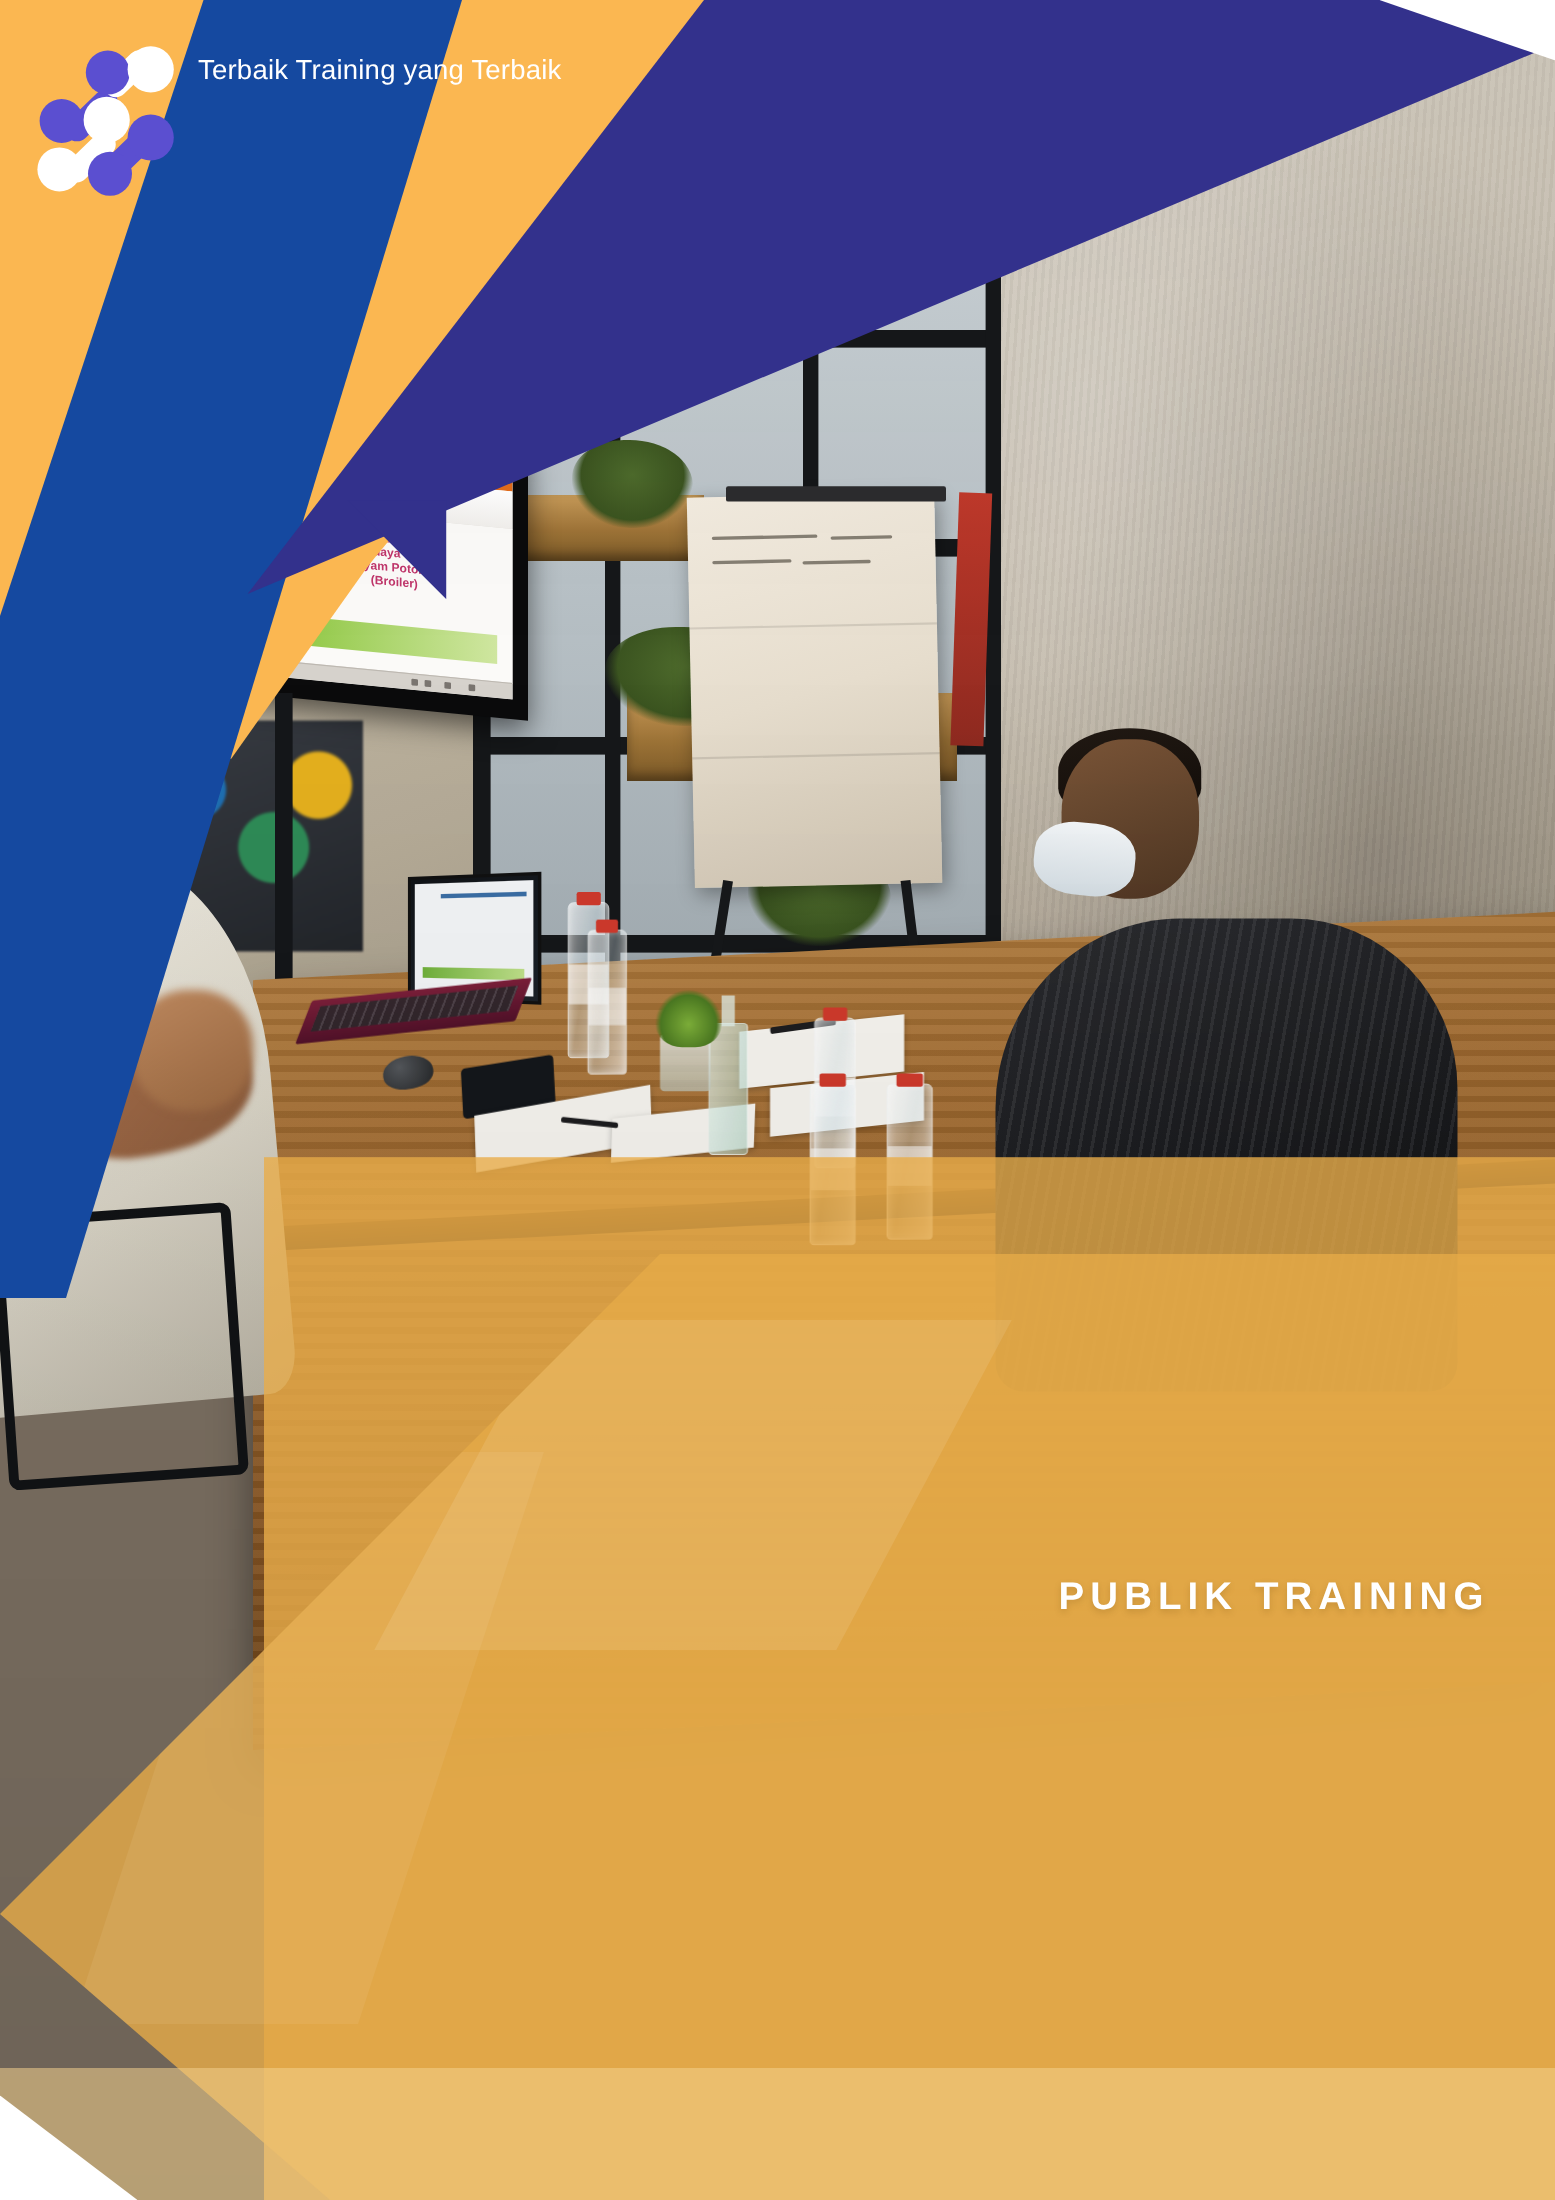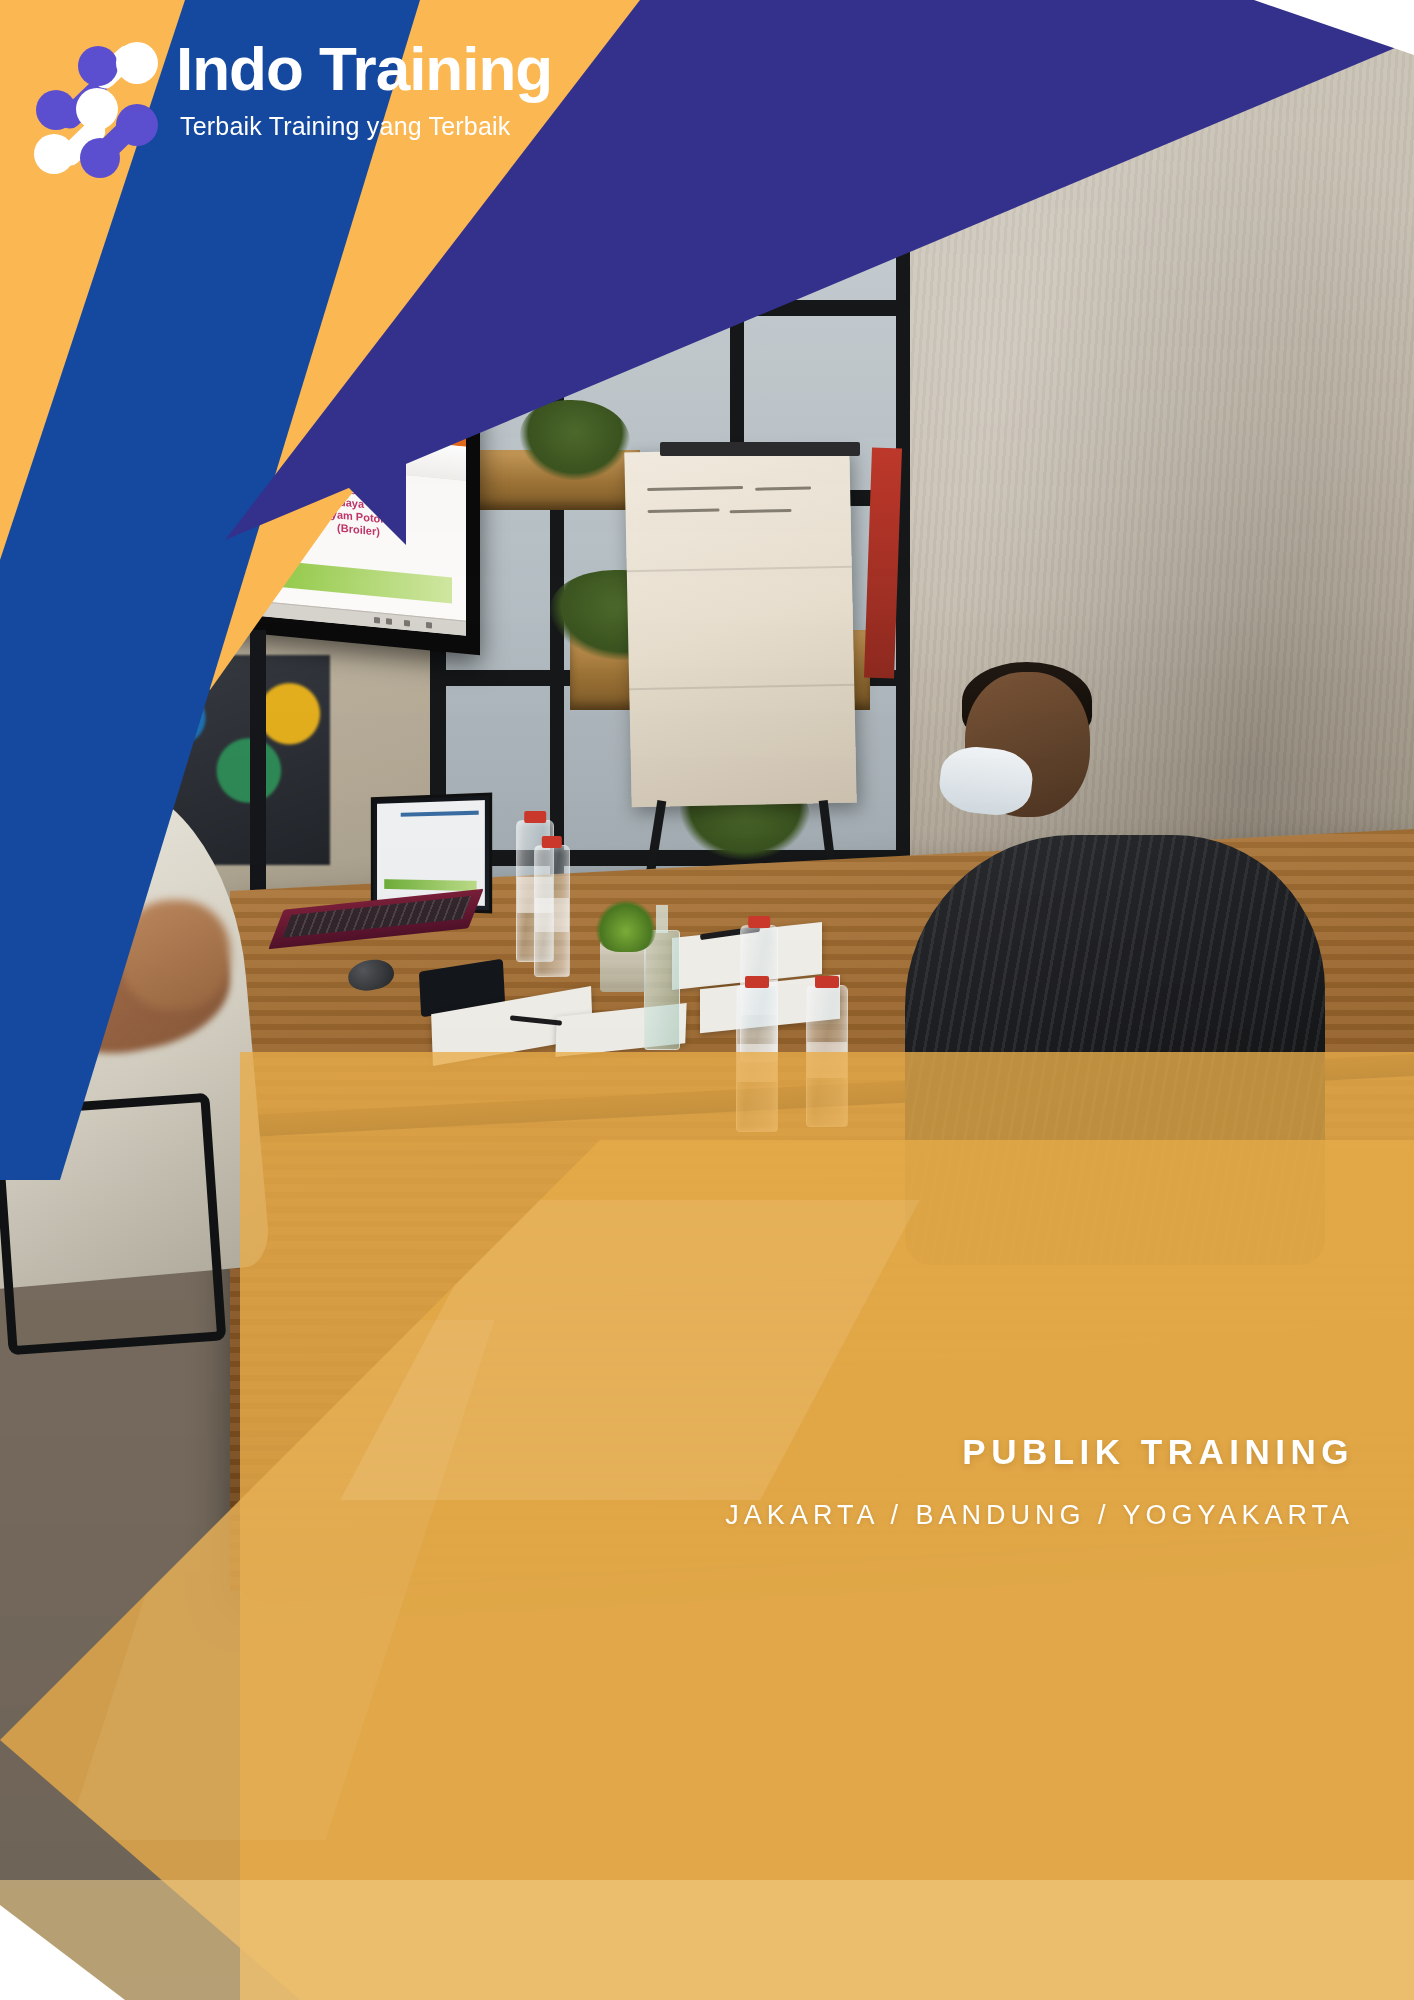--- a/index.html
+++ b/index.html
@@ -606,22 +606,20 @@
       <span class="node" style="left:12px;top:62px;width:40px;height:40px;background:#5B4FD0;"></span>
       <span class="node" style="left:54px;top:18px;width:40px;height:40px;background:#5B4FD0;"></span>
       <span class="node" style="left:92px;top:14px;width:42px;height:42px;background:#ffffff;"></span>
       <span class="node" style="left:52px;top:60px;width:42px;height:42px;background:#ffffff;"></span>
       <span class="node" style="left:10px;top:106px;width:40px;height:40px;background:#ffffff;"></span>
       <span class="node" style="left:92px;top:76px;width:42px;height:42px;background:#5B4FD0;"></span>
       <span class="node" style="left:56px;top:110px;width:40px;height:40px;background:#5B4FD0;"></span>
     </div>
 
     <div id="wordmark">
-      <p id="brand-name">Indo Training</p>
       <p id="brand-tagline">Terbaik Training yang Terbaik</p>
     </div>
   </div>
 
 
   <div id="subtitle">PUBLIK TRAINING</div>
-  <div id="cities">JAKARTA / BANDUNG / YOGYAKARTA</div>
 
 </div>
 
 </body></html>

